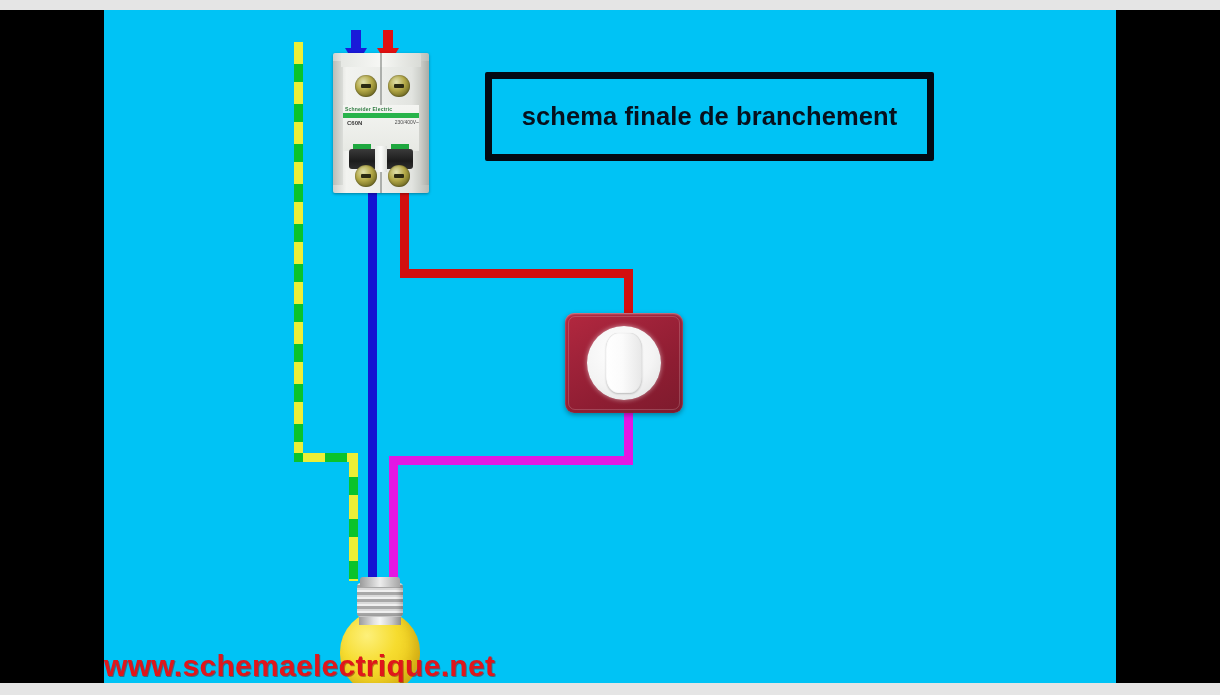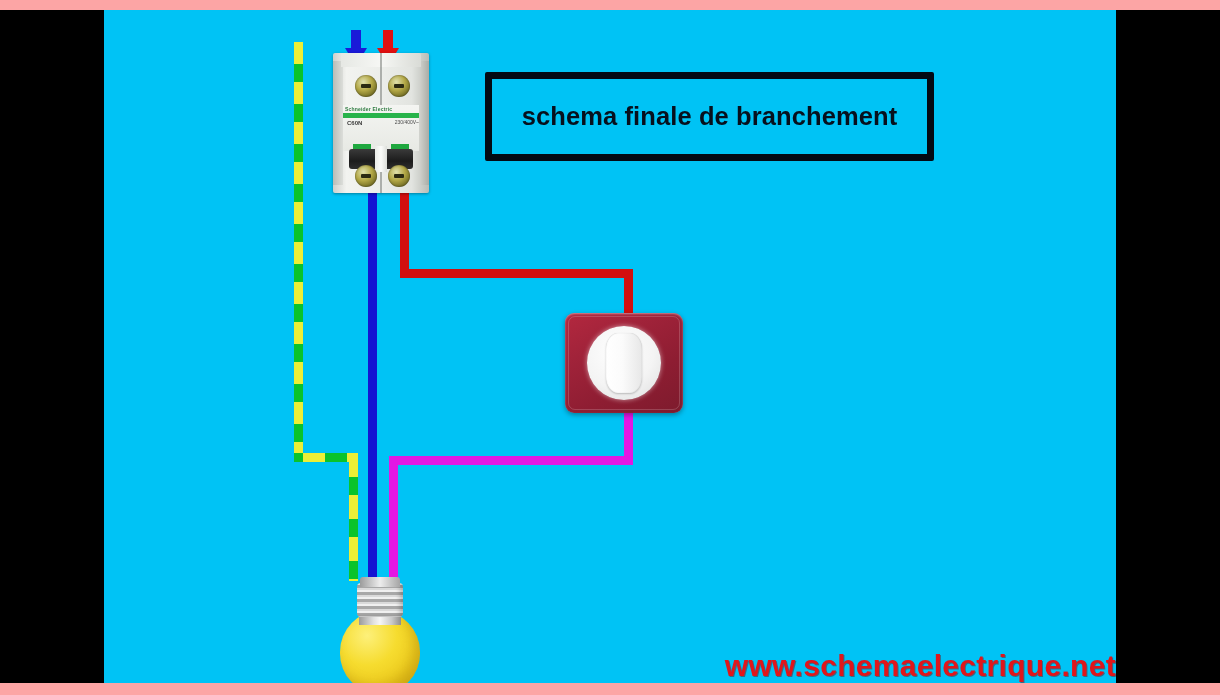--- a/index.html
+++ b/index.html
@@ -6,21 +6,21 @@
   html, body {
     margin: 0; padding: 0;
     width: 1220px; height: 695px;
     background: #ffffff;
     font-family: "Liberation Sans", sans-serif;
     overflow: hidden;
   }
   #page {
     position: relative;
     width: 1220px; height: 695px;
-    background: #fca5a5;
+    background: #e5e5e5;
     padding-left: 7px;
   }
   
   .bar-left, .bar-right {
     position: absolute;
     top: 10px; height: 673px;
     background: #000000;
   }
   .bar-left  { left: 0;   width: 104px; }
   .bar-right { left: 1116px; width: 104px; }
@@ -282,21 +282,21 @@
     font-weight: bold;
     font-size: 25.5px;
     line-height: 31px;
     letter-spacing: .1px;
   }
 
   
   #watermark {
     position: absolute;
     left: 0; right: 0; top: 639px;
-    text-align: right;
+    text-align: left;
     color: #e0161b;
     font-weight: bold;
     font-size: 30px;
     letter-spacing: .3px;
     text-shadow: 1px 1px 0 rgba(120,0,0,0.45);
   }
 </style>
 </head>
 <body>
 

